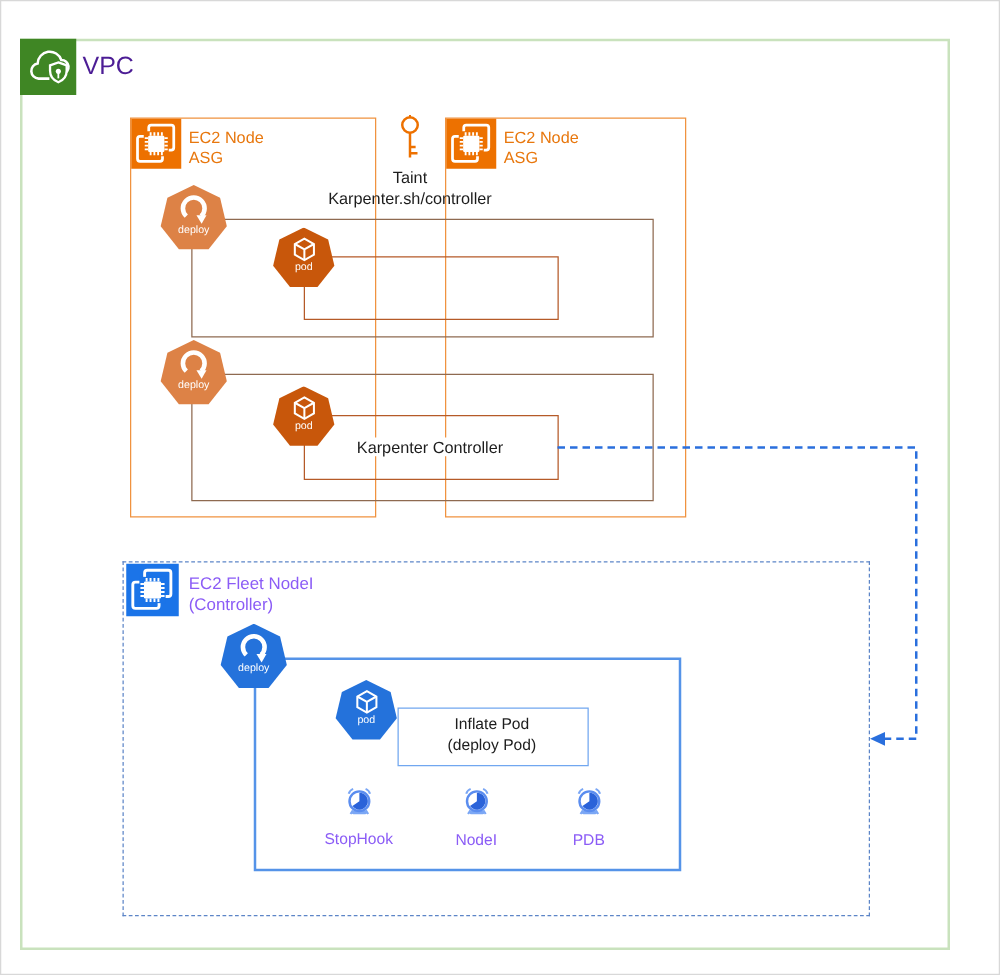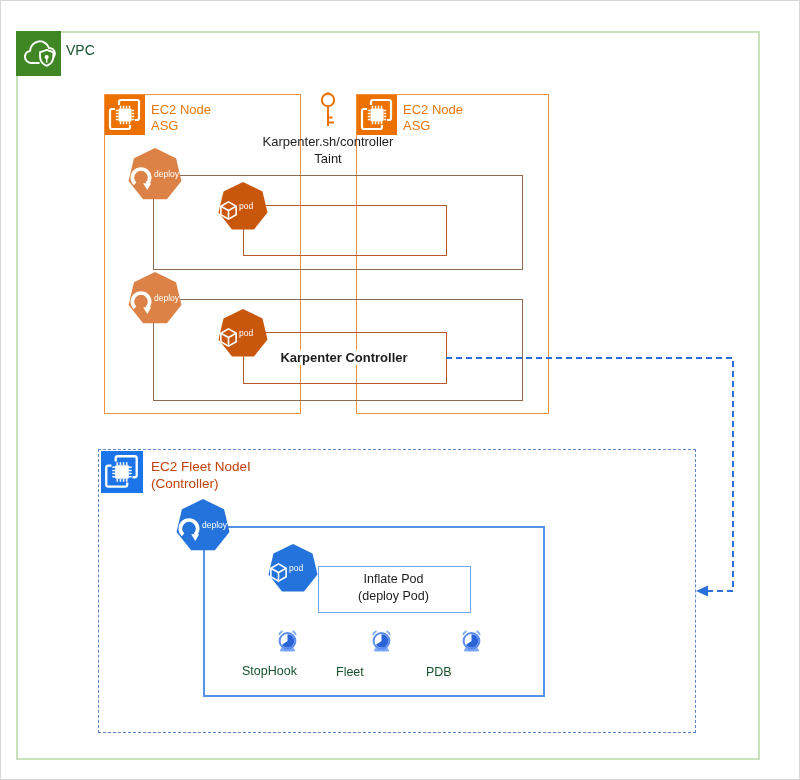--- a/index.html
+++ b/index.html
@@ -11,33 +11,33 @@
   .asg-box{border:1.5px solid #f0923f;}
   .dep-rect{border:1.5px solid #8e6a50;}
   .inner-box{border:1.5px solid #b55a28;}
   .fleet-box{border:1.6px dashed #5c85c7;}
   .fleet-dep-rect{border:2px solid #5593e8;}
   .inflate-box{border:1.5px solid #71a7f0;}
   
   .sq{display:flex;align-items:center;justify-content:center;}
   
   .hepta{clip-path:polygon(50% 0%,89% 19%,99% 61%,72% 95%,28% 95%,1% 61%,11% 19%);
-    display:flex;flex-direction:row;align-items:center;justify-content:flex-start;}
+    display:flex;flex-direction:column;align-items:center;justify-content:flex-start;}
   .hepta .ic-label{color:#fff;font-size:8.5px;line-height:9px;margin-top:-1px;}
   .deploy-o{background:#dd8246;}
   .pod-o{background:#c8570b;}
   .deploy-b{background:#2472db;}
   .pod-b{background:#2472db;}
   
   .t-orange{color:#e8770d;font-size:13px;line-height:16px;}
-  .t-blue{color:#c2410c;font-size:13.5px;line-height:17px;}
-  .t-green{color:#14532d;font-size:14px;}
+  .t-blue{color:#8b5cf6;font-size:13.5px;line-height:17px;}
+  .t-green{color:#4c1d95;font-size:20px;}
   .t-black{color:#1d1d1d;font-size:13px;line-height:17px;text-align:center;}
   .t-black span{background:#fff;padding:0 2px;}
-  .hook-label{color:#14532d;font-size:12.5px;text-align:left;width:90px;}
+  .hook-label{color:#8b5cf6;font-size:12.5px;text-align:center;width:90px;}
   svg{display:block;}
 </style>
 </head>
 <body>
 
 <div id="canvas">
 
   <div class="abs vpc-box" style="left:15px;top:30px;width:740px;height:725px;"></div>
   <div class="abs sq" style="left:15px;top:30px;width:45px;height:45px;background:#3F8624;">
     <svg viewBox="0 0 44 44" width="45" height="45">
@@ -90,22 +90,22 @@
   </div>
 
   <div class="abs" style="left:313px;top:89px;">
     <svg viewBox="0 0 28 42" width="28" height="42">
       <circle cx="14" cy="10" r="6.2" fill="none" stroke="#ED7100" stroke-width="2"></circle>
       <path d="M14 2 v2.5" stroke="#ED7100" stroke-width="1.6"></path>
       <path d="M14 16.2 V36 M14 27.5 h4.5 M14 32.5 h6" fill="none" stroke="#ED7100" stroke-width="2"></path>
     </svg>
   </div>
   <div class="abs t-black" style="left:237px;top:132px;width:180px;">
+    <span style="display:block;background:transparent;">Taint</span>
     <span style="display:block;background:transparent;">Karpenter.sh/controller</span>
-    <span style="display:block;background:transparent;">Taint</span>
   </div>
 
   <div class="abs dep-rect" style="left:152px;top:174px;width:368px;height:93px;"></div>
   <div class="abs inner-box" style="left:242px;top:204px;width:202px;height:49px;"></div>
   <div class="abs hepta deploy-o" style="left:127px;top:147px;width:54px;height:54px;">
     <svg viewBox="0 0 24 24" width="26" height="26" style="margin-top:6px;">
       <path d="M6.5 17.5 A8 8 0 1 1 17.5 17.5" fill="none" stroke="#fff" stroke-width="3.4"></path>
       <polygon points="17.8,23 14,16.8 21.4,16.8" fill="#fff"></polygon>
     </svg>
     <span class="ic-label">deploy</span>
@@ -113,21 +113,21 @@
   <div class="abs hepta pod-o" style="left:217px;top:181px;width:50px;height:50px;">
     <svg viewBox="0 0 22 22" width="21" height="21" style="margin-top:7px;">
       <path d="M11 2 L19 6.5 V15.5 L11 20 L3 15.5 V6.5 Z" fill="none" stroke="#fff" stroke-width="1.7"></path>
       <path d="M3 6.5 L11 11 L19 6.5 M11 11 V20" fill="none" stroke="#fff" stroke-width="1.7"></path>
     </svg>
     <span class="ic-label">pod</span>
   </div>
 
   <div class="abs dep-rect" style="left:152px;top:298px;width:368px;height:100px;"></div>
   <div class="abs inner-box" style="left:242px;top:331px;width:202px;height:50px;"></div>
-  <div class="abs t-black" style="left:252px;top:348px;width:182px;font-weight:bold;"><span>Karpenter Controller</span></div>
+  <div class="abs t-black" style="left:252px;top:348px;width:182px;"><span>Karpenter Controller</span></div>
   <div class="abs hepta deploy-o" style="left:127px;top:271px;width:54px;height:54px;">
     <svg viewBox="0 0 24 24" width="26" height="26" style="margin-top:6px;">
       <path d="M6.5 17.5 A8 8 0 1 1 17.5 17.5" fill="none" stroke="#fff" stroke-width="3.4"></path>
       <polygon points="17.8,23 14,16.8 21.4,16.8" fill="#fff"></polygon>
     </svg>
     <span class="ic-label">deploy</span>
   </div>
   <div class="abs hepta pod-o" style="left:217px;top:308px;width:50px;height:50px;">
     <svg viewBox="0 0 22 22" width="21" height="21" style="margin-top:7px;">
       <path d="M11 2 L19 6.5 V15.5 L11 20 L3 15.5 V6.5 Z" fill="none" stroke="#fff" stroke-width="1.7"></path>
@@ -192,21 +192,21 @@
   <div class="abs" style="left:367px;top:627px;">
     <svg viewBox="0 0 26 26" width="27" height="27">
       <path d="M4.8 6.8 Q5.6 4 8.2 3" fill="none" stroke="#7BA7F5" stroke-width="1.6"></path>
       <path d="M21.2 6.8 Q20.4 4 17.8 3" fill="none" stroke="#7BA7F5" stroke-width="1.6"></path>
       <path d="M8 19.5 L6.2 22.4 M18 19.5 L19.8 22.4" stroke="#7BA7F5" stroke-width="1.6"></path>
       <rect x="7" y="19.8" width="12" height="2.8" rx="1.4" fill="#7BA7F5"></rect>
       <circle cx="13" cy="12.5" r="7.6" fill="#fff" stroke="#5B8DEF" stroke-width="1.9"></circle>
       <path d="M13 12.5 L13 6 A6.5 6.5 0 1 1 7.7 16.2 Z" fill="#2B63D9"></path>
     </svg>
   </div>
-  <div class="abs hook-label" style="left:335px;top:664px;">Fleet</div>
+  <div class="abs hook-label" style="left:335px;top:664px;">NodeI</div>
 
   <div class="abs" style="left:457px;top:627px;">
     <svg viewBox="0 0 26 26" width="27" height="27">
       <path d="M4.8 6.8 Q5.6 4 8.2 3" fill="none" stroke="#7BA7F5" stroke-width="1.6"></path>
       <path d="M21.2 6.8 Q20.4 4 17.8 3" fill="none" stroke="#7BA7F5" stroke-width="1.6"></path>
       <path d="M8 19.5 L6.2 22.4 M18 19.5 L19.8 22.4" stroke="#7BA7F5" stroke-width="1.6"></path>
       <rect x="7" y="19.8" width="12" height="2.8" rx="1.4" fill="#7BA7F5"></rect>
       <circle cx="13" cy="12.5" r="7.6" fill="#fff" stroke="#5B8DEF" stroke-width="1.9"></circle>
       <path d="M13 12.5 L13 6 A6.5 6.5 0 1 1 7.7 16.2 Z" fill="#2B63D9"></path>
     </svg>

